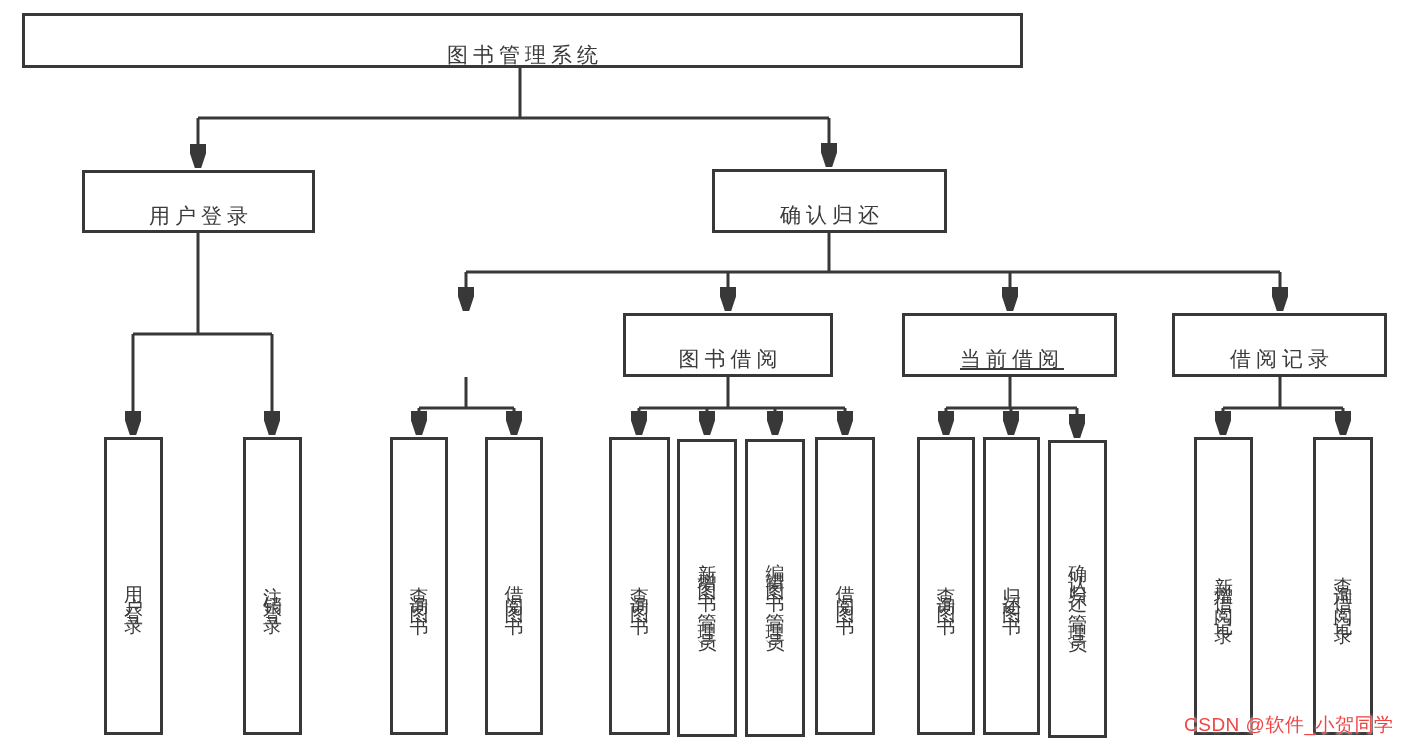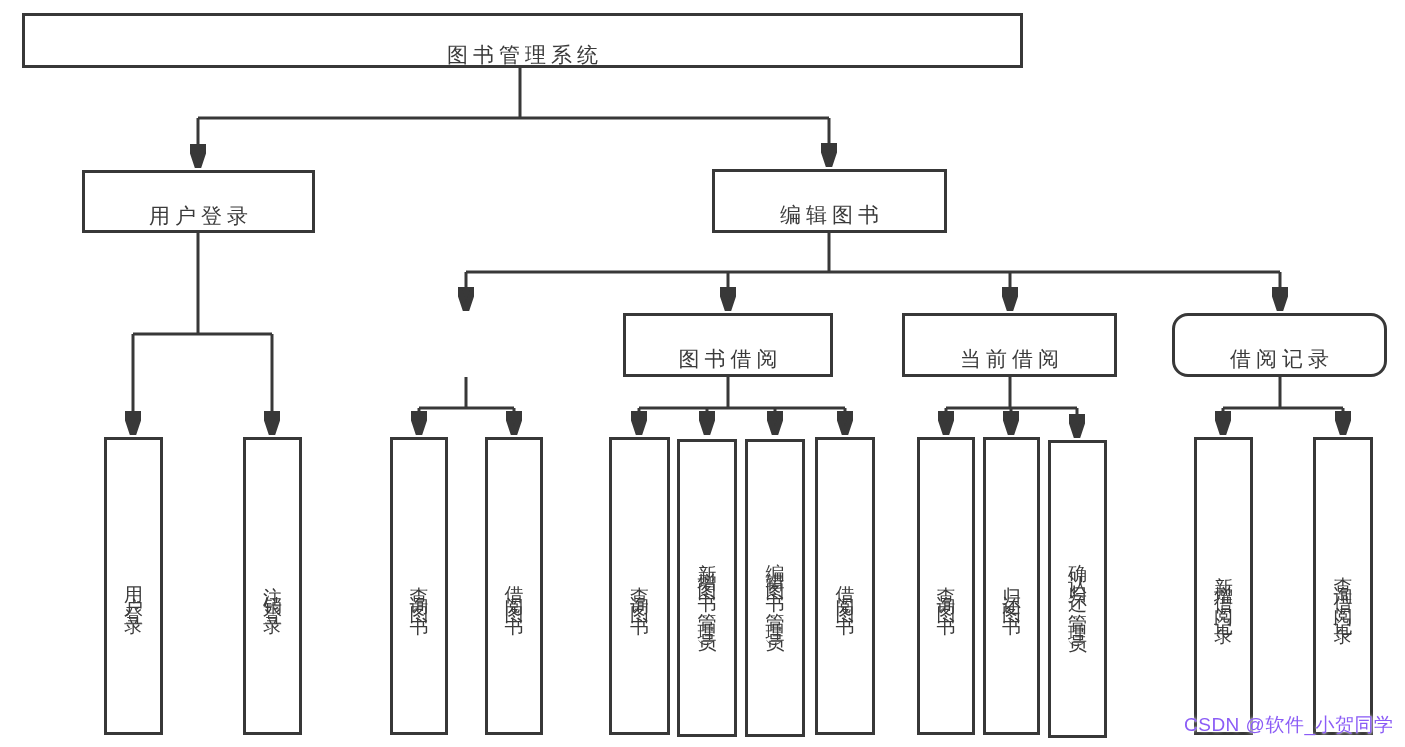--- a/index.html
+++ b/index.html
@@ -25,21 +25,21 @@
     position:absolute;box-sizing:border-box;
     border:3px solid #383838;background:#ffffff;
     display:flex;align-items:center;justify-content:center;
     writing-mode:vertical-rl;text-orientation:mixed;
     font-size:19px;letter-spacing:10px;color:#3a3a3a;
     z-index:2;
   }
   .vbox span{margin-top:10px;} 
   #watermark{
     position:absolute;left:1184px;top:712px;z-index:3;
-    font-size:19px;color:#8b5cf6;letter-spacing:0.5px;
+    font-size:19px;color:#ef4444;letter-spacing:0.5px;
     text-shadow:0 0 2px #ffffff,0 0 4px #ffffff;
     white-space:nowrap;
   }
 </style>
 </head>
 <body>
 
 <div id="canvas">
 
   <svg id="wires" width="1405" height="747" viewBox="0 0 1405 747">
@@ -80,30 +80,30 @@
   </svg>
 
   <div class="hbox" style="left:22px;top:13px;width:1001px;height:55px;">
     <span>图书管理系统</span>
   </div>
 
   <div class="hbox" style="left:82px;top:170px;width:233px;height:63px;">
     <span>用户登录</span>
   </div>
   <div class="hbox" style="left:712px;top:169px;width:235px;height:64px;">
-    <span>编辑图书</span>
+    <span>确认归还</span>
   </div>
 
   <div class="hbox" style="left:623px;top:313px;width:210px;height:64px;text-align:right;">
     <span>图书借阅</span>
   </div>
-  <div class="hbox" style="left:902px;top:313px;width:215px;height:64px;">
+  <div class="hbox" style="left:902px;top:313px;width:215px;height:64px;text-decoration:underline;">
     <span>当前借阅</span>
   </div>
-  <div class="hbox" style="left:1172px;top:313px;width:215px;height:64px;border-radius:16px;">
+  <div class="hbox" style="left:1172px;top:313px;width:215px;height:64px;">
     <span>借阅记录</span>
   </div>
 
   <div class="vbox" style="left:104px;top:437px;width:59px;height:298px;">
     <span>用户登录</span>
   </div>
   <div class="vbox" style="left:243px;top:437px;width:59px;height:298px;">
     <span>注销登录</span>
   </div>
 

